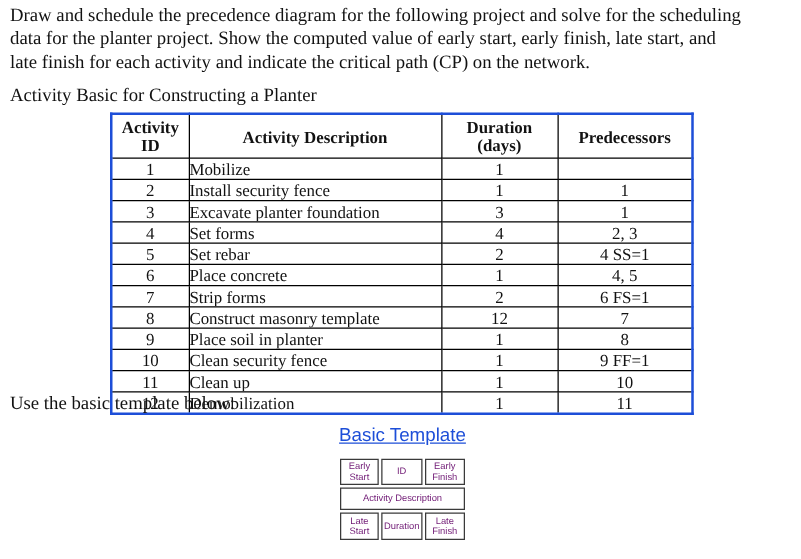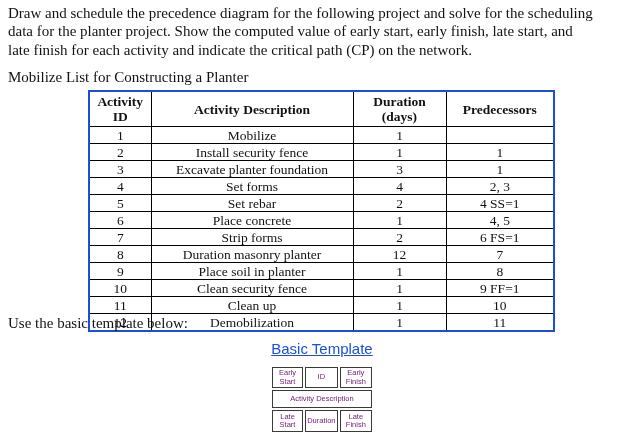--- a/index.html
+++ b/index.html
@@ -20,21 +20,21 @@
     border:1px solid #000;padding:0;overflow:hidden;
   }
   .activity-table th{
     font-size:13.5px;font-weight:bold;text-align:center;
     white-space:pre-line;line-height:15px;height:34px;vertical-align:middle;
   }
   .activity-table td{
     font-size:13.5px;height:16px;line-height:15px;vertical-align:middle;
   }
   .cell-center{text-align:center;}
-  .cell-desc{text-align:center;padding-left:6px;}
+  .cell-desc{text-align:left;padding-left:6px;}
   .use-note{position:absolute;left:8px;top:315px;font-size:15px;}
   .bt-wrap{
     position:absolute;left:268px;top:340px;width:108px;text-align:center;
     font-family:"Liberation Sans",sans-serif;
   }
   .bt-title{font-size:15px;text-decoration:underline;color:#1d4ed8;display:inline-block;}
   .bt-table{
     margin:7px auto 0 auto;width:104px;border-collapse:separate;border-spacing:2px;
     color:#701a75;
   }
@@ -49,21 +49,21 @@
 </style>
 </head>
 <body>
 
 <div class="page">
 
   <p class="problem">Draw and schedule the precedence diagram for the following project and solve for the scheduling
 data for the planter project. Show the computed value of early start, early finish, late start, and
 late finish for each activity and indicate the critical path (CP) on the network.</p>
 
-  <div class="list-title">Mobilize List for Constructing a Planter</div>
+  <div class="list-title">Activity Basic for Constructing a Planter</div>
 
   <table class="activity-table">
     <colgroup>
       <col style="width:62px">
         <col style="width:202px">
         <col style="width:93px">
         <col style="width:108px">
     </colgroup>
     <thead>
       <tr>
@@ -113,21 +113,21 @@
         <td class="cell-center">4, 5</td>
       </tr>
       <tr>
         <td class="cell-center">7</td>
         <td class="cell-desc">Strip forms</td>
         <td class="cell-center">2</td>
         <td class="cell-center">6 FS=1</td>
       </tr>
       <tr>
         <td class="cell-center">8</td>
-        <td class="cell-desc">Duration masonry planter</td>
+        <td class="cell-desc">Construct masonry template</td>
         <td class="cell-center">12</td>
         <td class="cell-center">7</td>
       </tr>
       <tr>
         <td class="cell-center">9</td>
         <td class="cell-desc">Place soil in planter</td>
         <td class="cell-center">1</td>
         <td class="cell-center">8</td>
       </tr>
       <tr>

